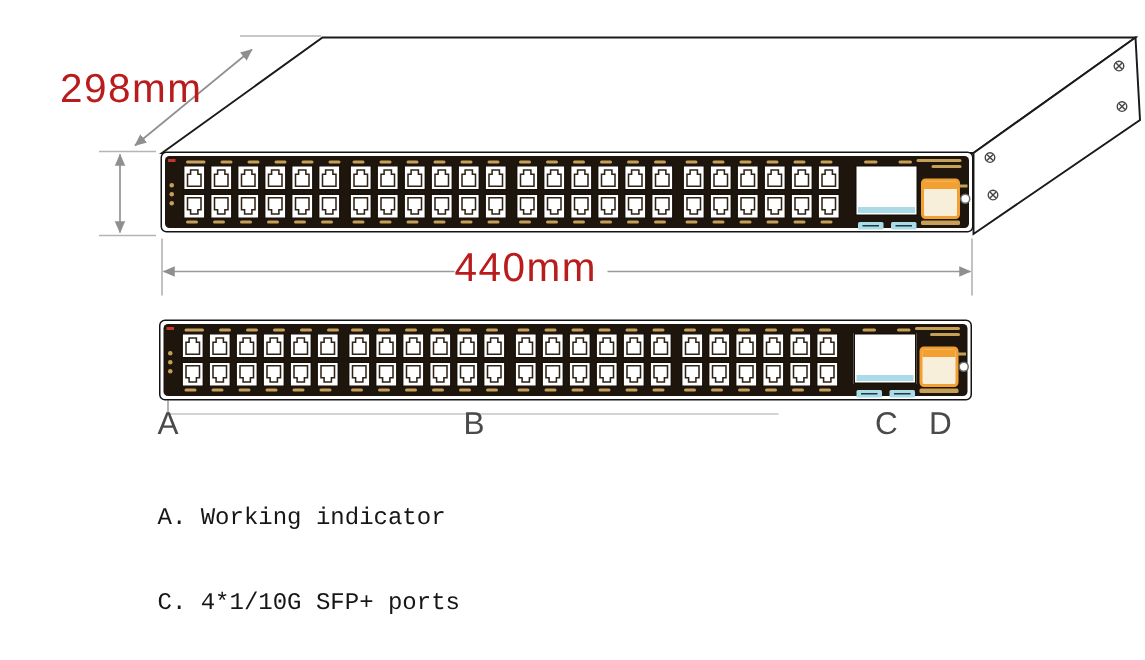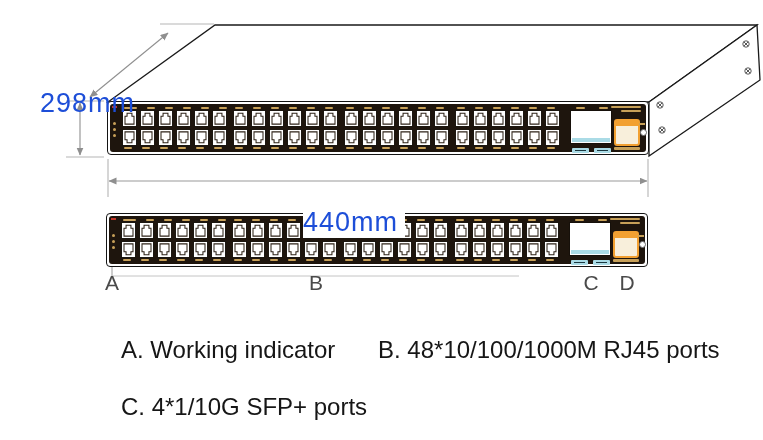--- a/index.html
+++ b/index.html
@@ -43,28 +43,28 @@
 
   .reset-led{position:absolute;left:529px;top:19px;width:6px;height:2px;background:#c7a058;}
   .reset-btn{position:absolute;left:530px;top:25px;width:5px;height:5px;border-radius:50%;
              background:#ffffff;border:1px solid #6b6b6b;}
   .logo{position:absolute;background:#c7a058;border-radius:1px;}
   .l1{right:5px;top:2px;width:30px;height:2px;}
   .l2{right:5px;top:6px;width:20px;height:2px;}
   i{display:block;}
 
   
-  .dim{position:absolute;color:#1d4ed8;font-size:27px;z-index:3;letter-spacing:1px;margin-top:44px;}
+  .dim{position:absolute;color:#b91c1c;font-size:27px;z-index:3;letter-spacing:1px;}
   .d298{left:40px;top:44px;}
   .d44{left:25px;top:110px;}
   .d440{left:303px;top:163px;width:102px;background:#ffffff;z-index:3;}
   .co{position:absolute;width:26px;text-align:center;font-size:21px;color:#4a4a4a;z-index:3;}
   .coA{left:99px;top:271px;} .coB{left:303px;top:271px;}
   .coC{left:578px;top:271px;} .coD{left:614px;top:271px;}
-  .lg{position:absolute;font-family:Liberation Sans, sans-serif;font-size:24px;color:#161616;z-index:3;margin-left:16px;}
+  .lg{position:absolute;font-family:Liberation Mono, monospace;font-size:16px;color:#161616;z-index:3;}
   .lgA{left:105px;top:336px;} .lgB{left:362px;top:336px;}
   .lgC{left:105px;top:393px;} .lgD{left:362px;top:393px;}
 </style>
 </head>
 <body>
 
 <div class="stage">
 
   <svg class="scene" width="763" height="440" viewBox="0 0 763 440">
     <defs>
@@ -729,15 +729,14 @@
         <i class="logo l2"></i>
       </div>
     </div>
 
   <div class="co coA">A</div>
   <div class="co coB">B</div>
   <div class="co coC">C</div>
   <div class="co coD">D</div>
 
   <div class="lg lgA">A. Working indicator</div>
-  <div class="lg lgB">B. 48*10/100/1000M RJ45 ports</div>
   <div class="lg lgC">C. 4*1/10G SFP+ ports</div>
 </div>
 
 </body></html>

